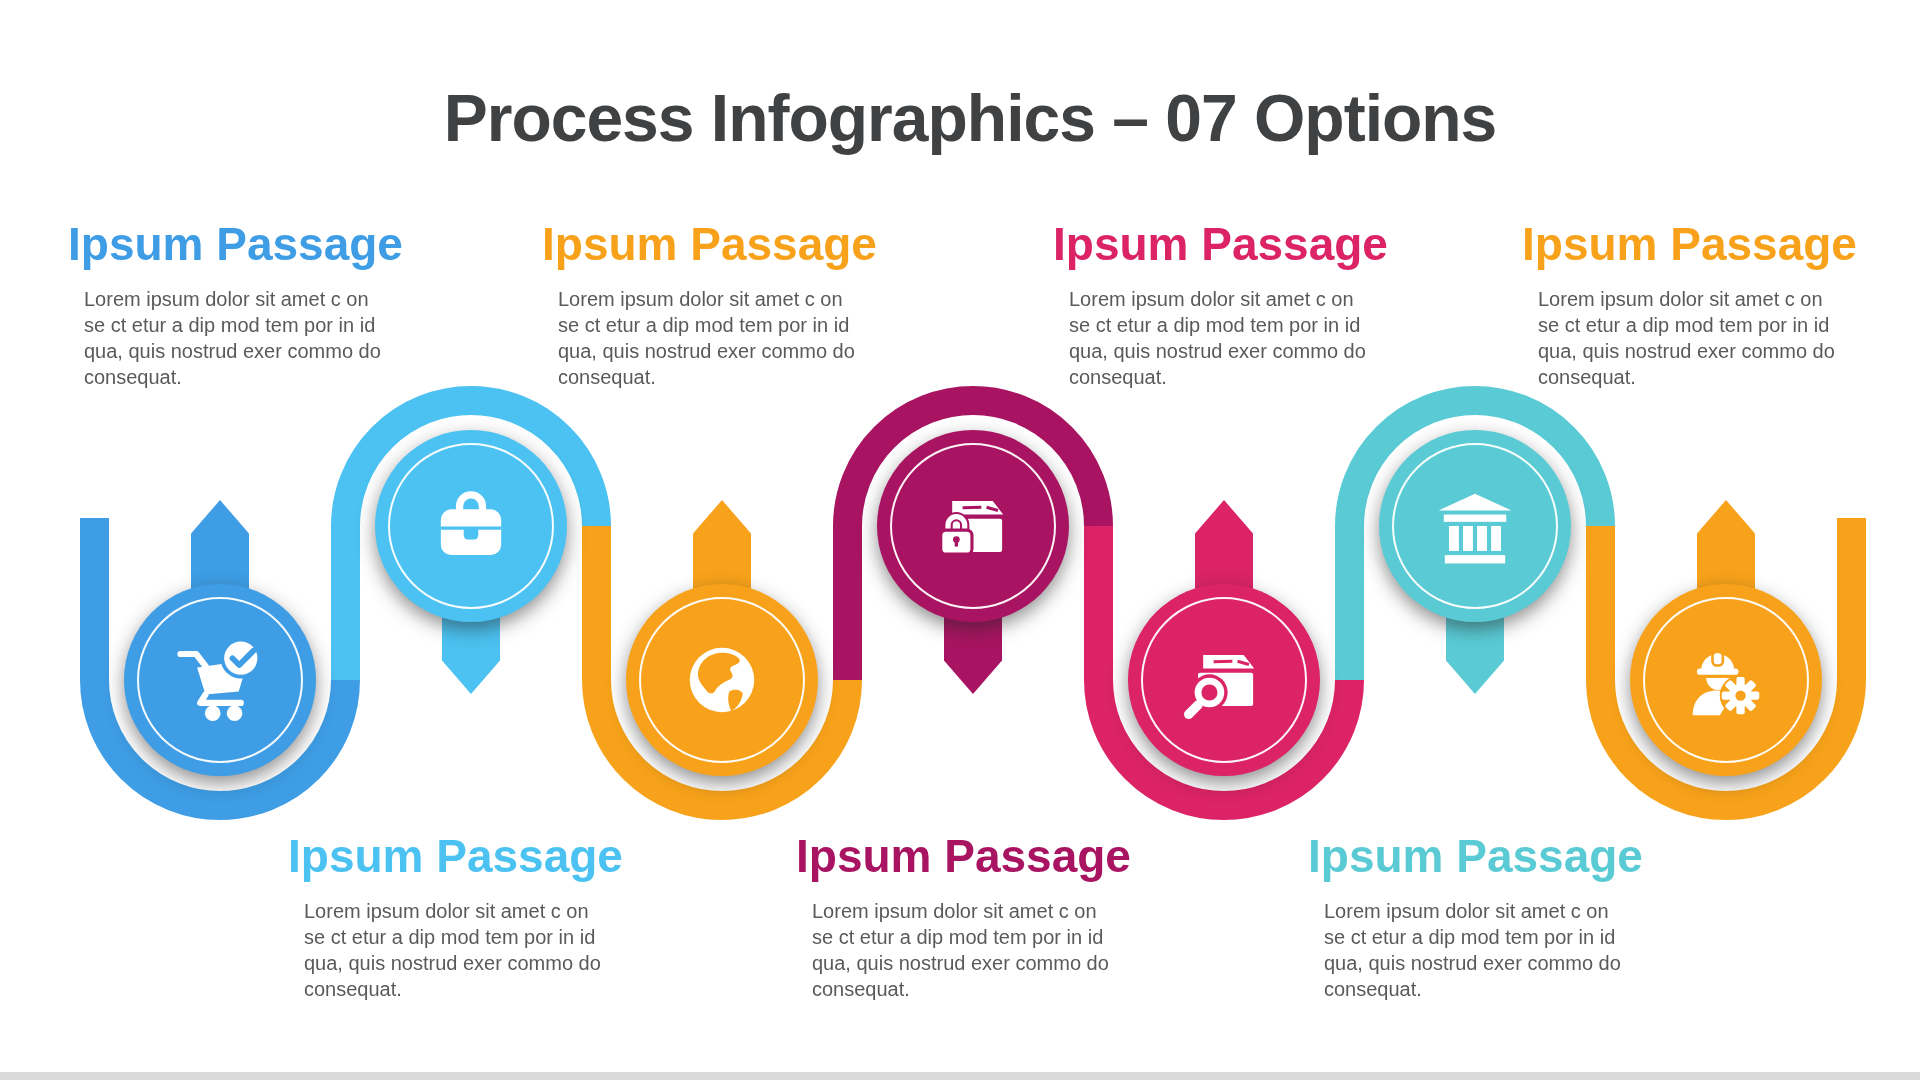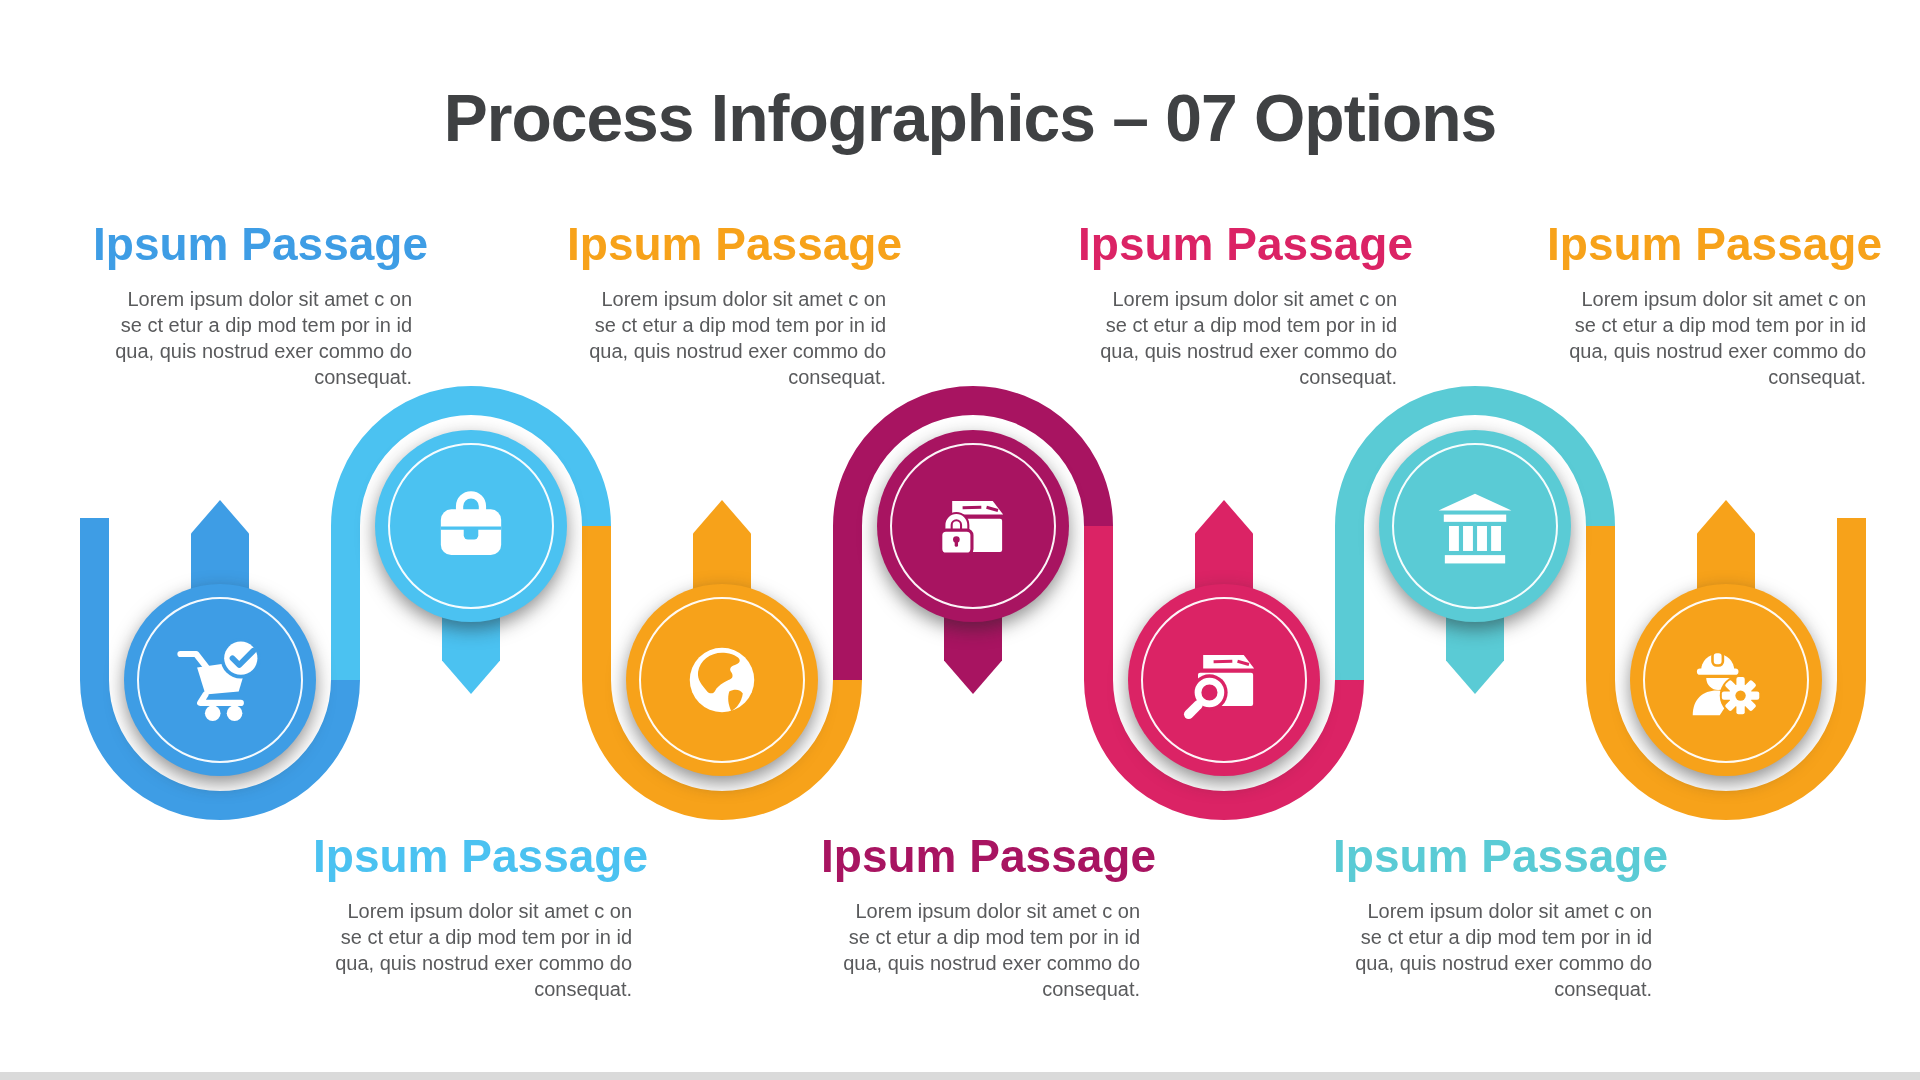--- a/index.html
+++ b/index.html
@@ -37,21 +37,21 @@
     background:var(--c); box-shadow:0 7px 18px rgba(35,35,35,.5);
     display:flex; align-items:center; justify-content:center;
   }
   .disc::after {
     content:""; position:absolute; inset:13px; border-radius:50%;
     border:2px solid rgba(255,255,255,.95); pointer-events:none;
   }
   .disc svg { width:104px; height:104px; display:block; }
 
   
-  .tcol { position:absolute; width:360px; text-align:right; }
+  .tcol { position:absolute; width:360px; text-align:left; }
   .tcol h2 {
     margin:0 0 18px 0; font-size:46px; line-height:48px; font-weight:bold;
     color:var(--c);
   }
   .tcol p {
     margin:16px; font-size:20px; line-height:26px; color:var(--body-color);
     white-space:pre-line;
   }
 
   .footer-bar { position:absolute; left:0; top:1072px; width:1920px; height:8px;

